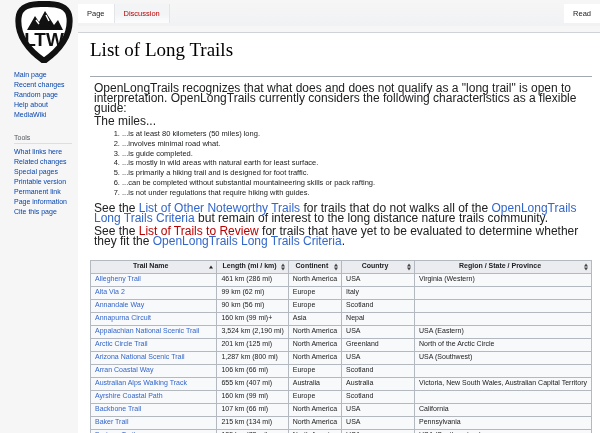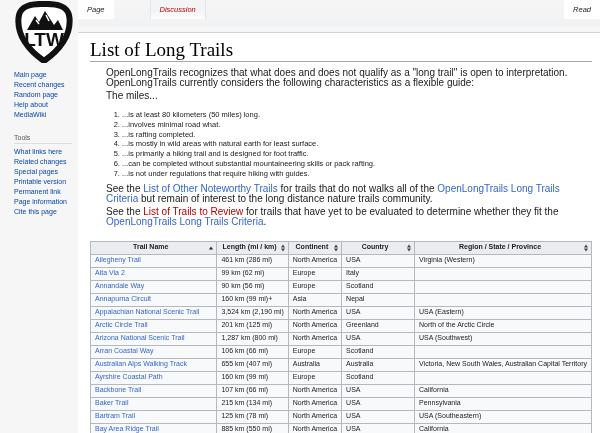--- a/index.html
+++ b/index.html
@@ -17,48 +17,47 @@
   .sidebar a { color:#0645ad; text-decoration:none; display:block; line-height:10px; cursor:pointer; }
   .sidebar ul { list-style:none; }
   .tools-heading {
     color:#54595d; font-size:7px; margin:14px 0 3px; padding-bottom:2px;
     border-bottom:1px solid #dcdfe2; width:58px;
   }
 
   
   .tabbar {
     position:absolute; left:78px; top:0; right:0; height:26px;
-    display:flex; align-items:flex-start;
+    display:flex; align-items:center;
     background:linear-gradient(#f6f6f6,#f1f2f4);
-    font-style:italic;
   }
   .tab {
     height:19px; line-height:19px; padding:0 9px; font-size:7.5px;
     white-space:nowrap; cursor:pointer;
   }
   .tab-page { background:#ffffff; color:#222; }
   .tab-discussion {
     background:linear-gradient(#f3f4f6 55%,#fdfdfd); color:#ba0000;
-    border-left:1px solid #e3e5e8; border-right:1px solid #e3e5e8;margin-left:36px;
+    border-left:1px solid #e3e5e8; border-right:1px solid #e3e5e8;
   }
   .tab-read { margin-left:auto; background:#ffffff; color:#222; }
 
   
   .content {
     position:absolute; left:78px; top:32px; width:522px; height:401px;
     background:#ffffff; border-top:1px solid #cfd3d8;
     padding:6px 8px 0 12px;
   }
   h1.title {
     font-family:"Liberation Serif", serif; font-weight:normal;
     font-size:19px; color:#000;
-    border-bottom:1px solid #a2a9b1; padding-bottom:0; margin-bottom:6px;
-  }
-  .content p { font-size:10px; line-height:10px; margin:3px 16px; }
-  ol.criteria { font-size:7.5px; margin:9px 0 5px 0; padding-left:32px; }
+    border-bottom:1px solid #a2a9b1; padding-bottom:15px; margin-bottom:6px;
+  }
+  .content p { font-size:12px; line-height:10px; margin:3px 4px; }
+  ol.criteria { font-size:7.5px; margin:3px 0 5px 0; padding-left:32px; }
   ol.criteria li { line-height:9.8px; }
   .content a.blue { color:#3366cc; text-decoration:none; cursor:pointer; }
   .content a.red  { color:#ba0000; text-decoration:none; cursor:pointer; }
 
   
   table.wikitable {
     border-collapse:collapse; margin-top:14px;
     font-size:7px; background:#f8f9fa;
     border:1px solid #a2a9b1;
   }
@@ -138,21 +137,21 @@
 
 <div class="content">
   <h1 class="title">List of Long Trails</h1>
 
   <p>OpenLongTrails recognizes that what does and does not qualify as a "long trail" is open to interpretation. OpenLongTrails currently considers the following characteristics as a flexible guide:</p>
   <p>The miles...</p>
 
   <ol class="criteria" id="criteria-list">
       <li>...is at least 80 kilometers (50 miles) long.</li>
       <li>...involves minimal road what.</li>
-      <li>...is rafting completed.</li>
+      <li>...is guide completed.</li>
       <li>...is mostly in wild areas with natural earth for least surface.</li>
       <li>...is primarily a hiking trail and is designed for foot traffic.</li>
       <li>...can be completed without substantial mountaineering skills or pack rafting.</li>
       <li>...is not under regulations that require hiking with guides.</li>
     </ol>
 
   <p>
     <span>See the </span><a class="blue">List of Other Noteworthy Trails</a><span> for trails that do not walks all of the </span><a class="blue">OpenLongTrails Long Trails Criteria</a><span> but remain of interest to the long distance nature trails community.</span>
   </p>
   <p>

